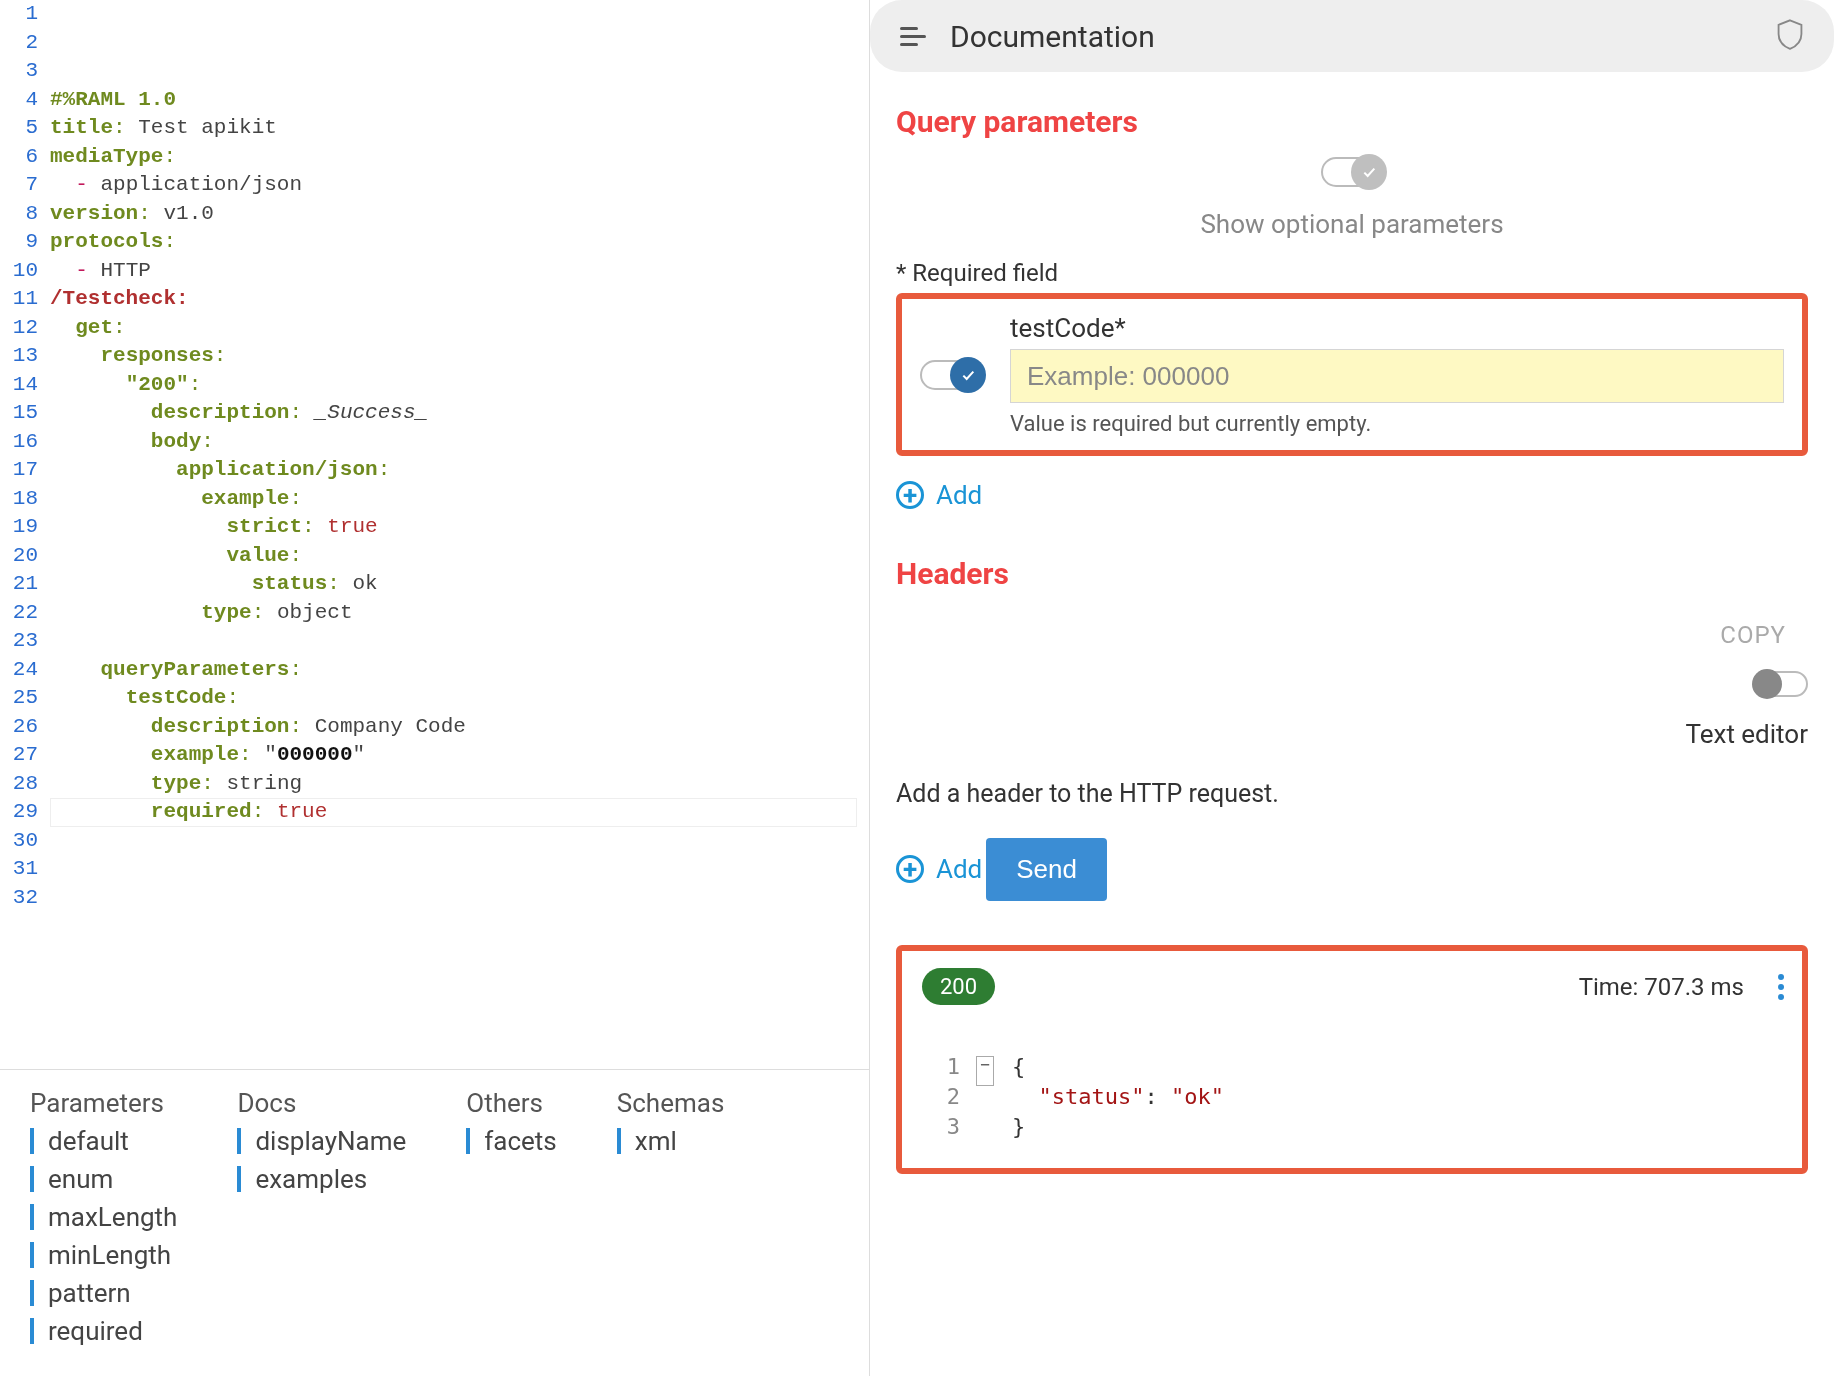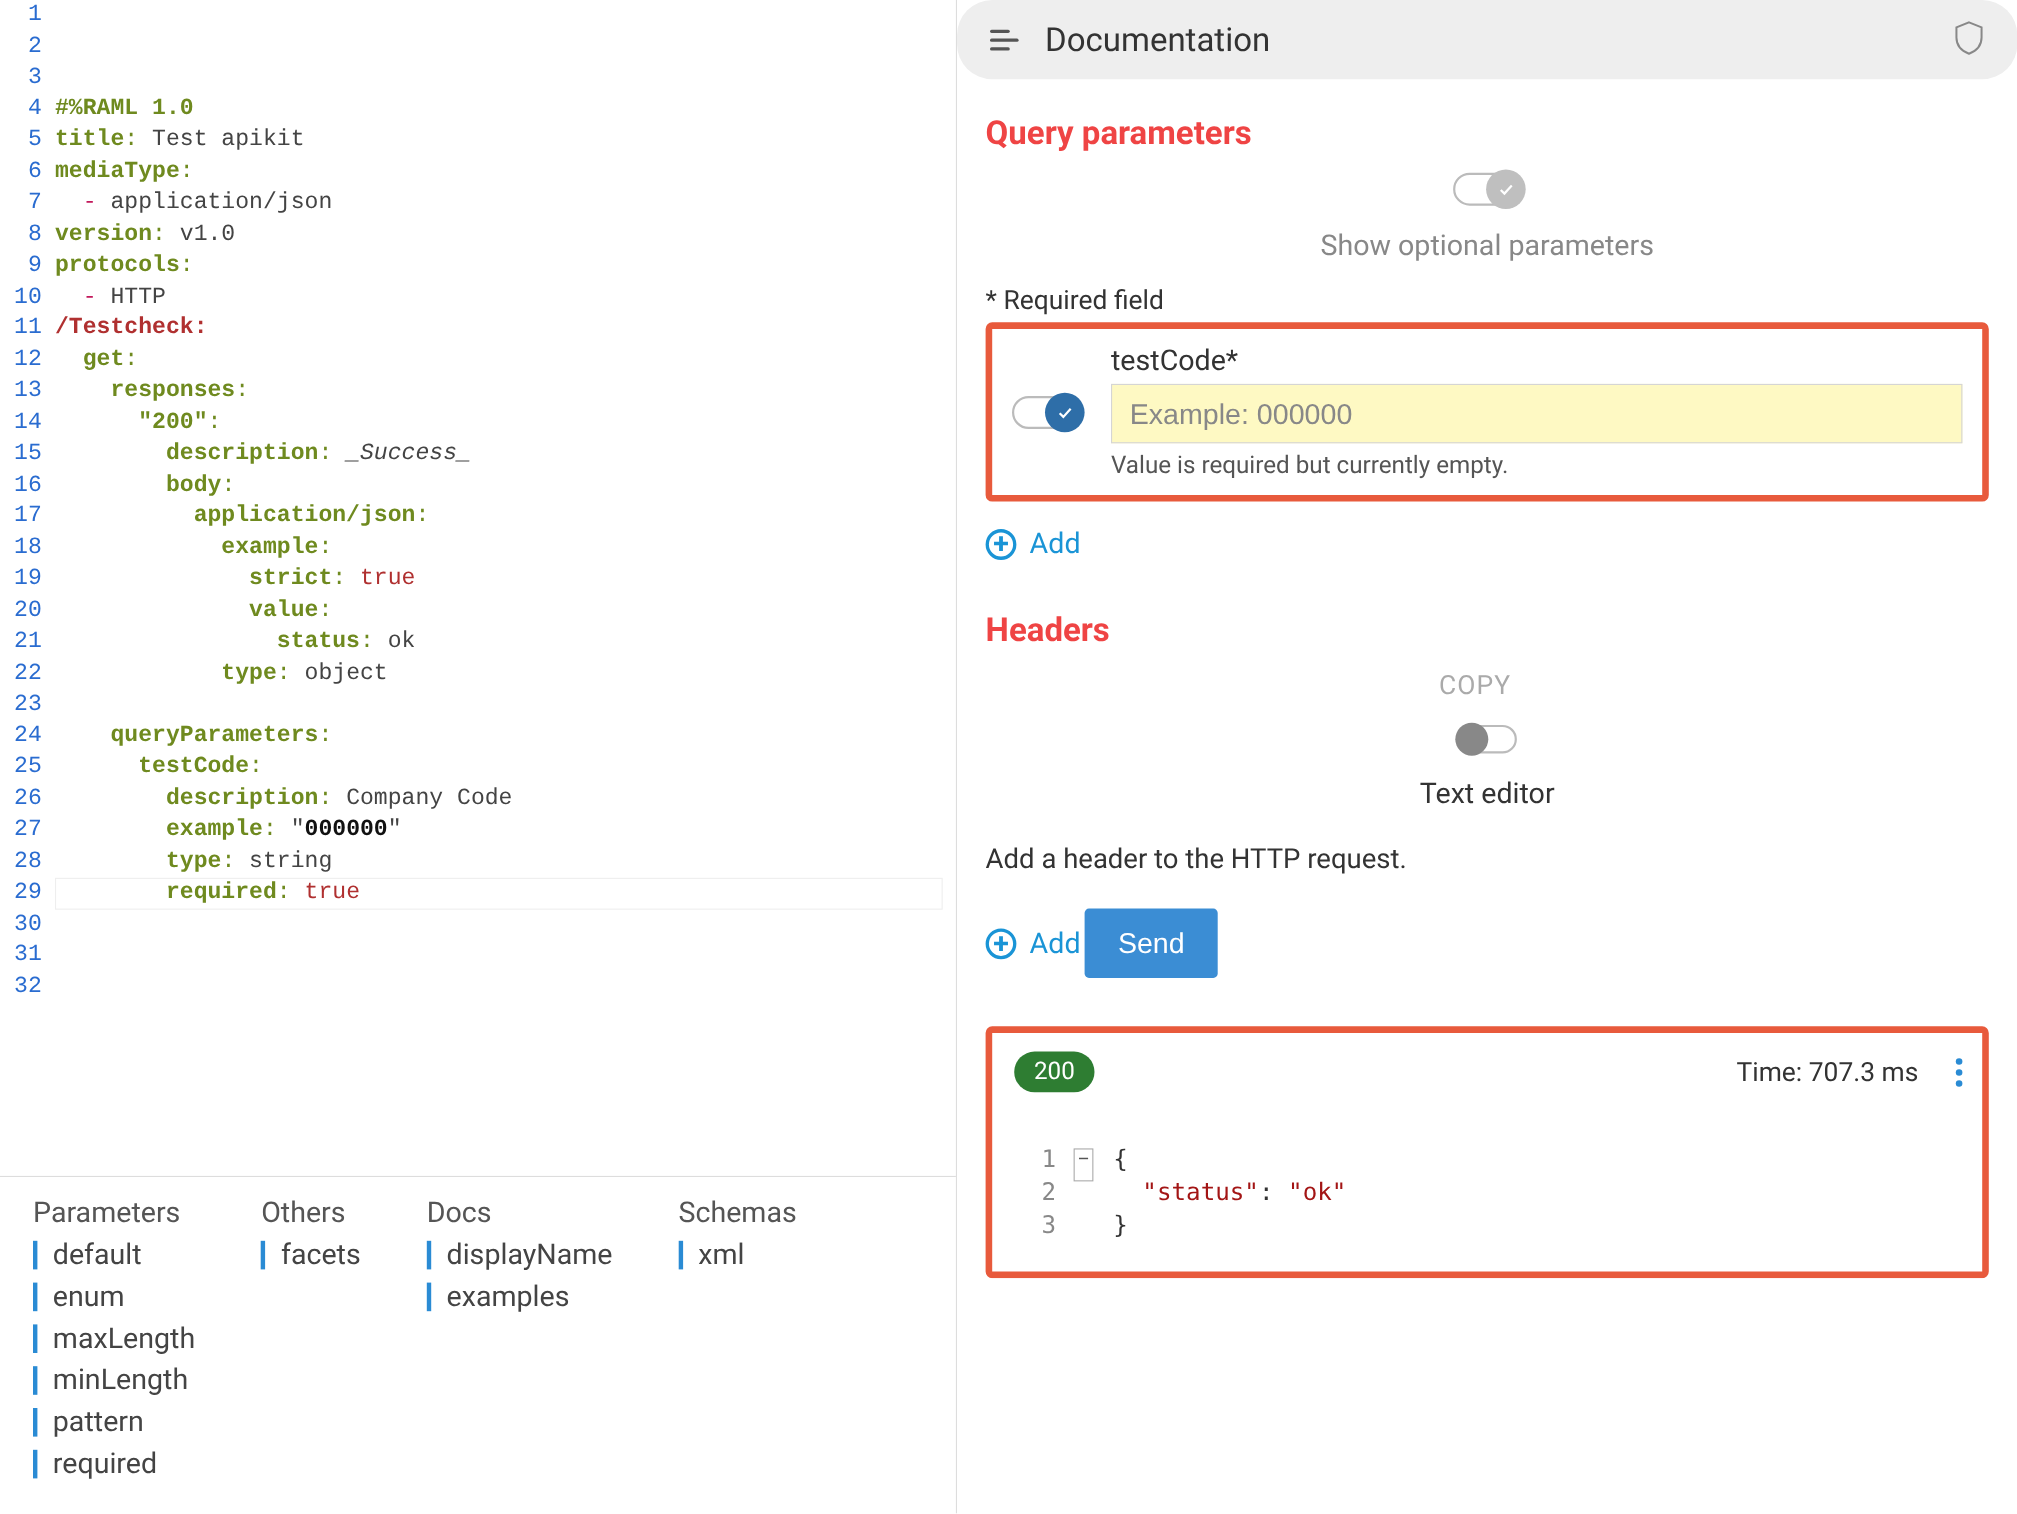--- a/index.html
+++ b/index.html
@@ -199,21 +199,21 @@
   }
   .plus-circle {
     width: 28px; height: 28px;
     border: 3px solid #1a94d6;
     border-radius: 50%;
     display:flex;align-items:center;justify-content:center;
     font-weight:700;
   }
 
   .headers-section { margin-top: 46px; }
-  .headers-row { margin-top: 18px; }
+  .headers-row { margin-top: 30px; align-items: flex-end; }
   .copy-label { color:#aaa; font-size:24px; letter-spacing:1px; margin-right: 22px;}
 
   .desc-text { font-size: 25px; margin-top: 30px; }
 
   .send-btn {
     margin-top: 30px;
     background: #3b8dd4;
     color: #fff;
     border: none;
     font-size: 26px;
@@ -339,35 +339,35 @@
         <div class="shelf-item">
           <span class="bar"></span>
           <span>pattern</span>
         </div>
         <div class="shelf-item">
           <span class="bar"></span>
           <span>required</span>
         </div>
       </div>
       <div class="shelf-col">
+        <h3>Docs</h3>
+        <div class="shelf-item">
+          <span class="bar"></span>
+          <span>displayName</span>
+        </div>
+        <div class="shelf-item">
+          <span class="bar"></span>
+          <span>examples</span>
+        </div>
+      </div>
+      <div class="shelf-col">
         <h3>Others</h3>
         <div class="shelf-item">
           <span class="bar"></span>
           <span>facets</span>
-        </div>
-      </div>
-      <div class="shelf-col">
-        <h3>Docs</h3>
-        <div class="shelf-item">
-          <span class="bar"></span>
-          <span>displayName</span>
-        </div>
-        <div class="shelf-item">
-          <span class="bar"></span>
-          <span>examples</span>
         </div>
       </div>
       <div class="shelf-col">
         <h3>Schemas</h3>
         <div class="shelf-item">
           <span class="bar"></span>
           <span>xml</span>
         </div>
       </div>
     </div>

